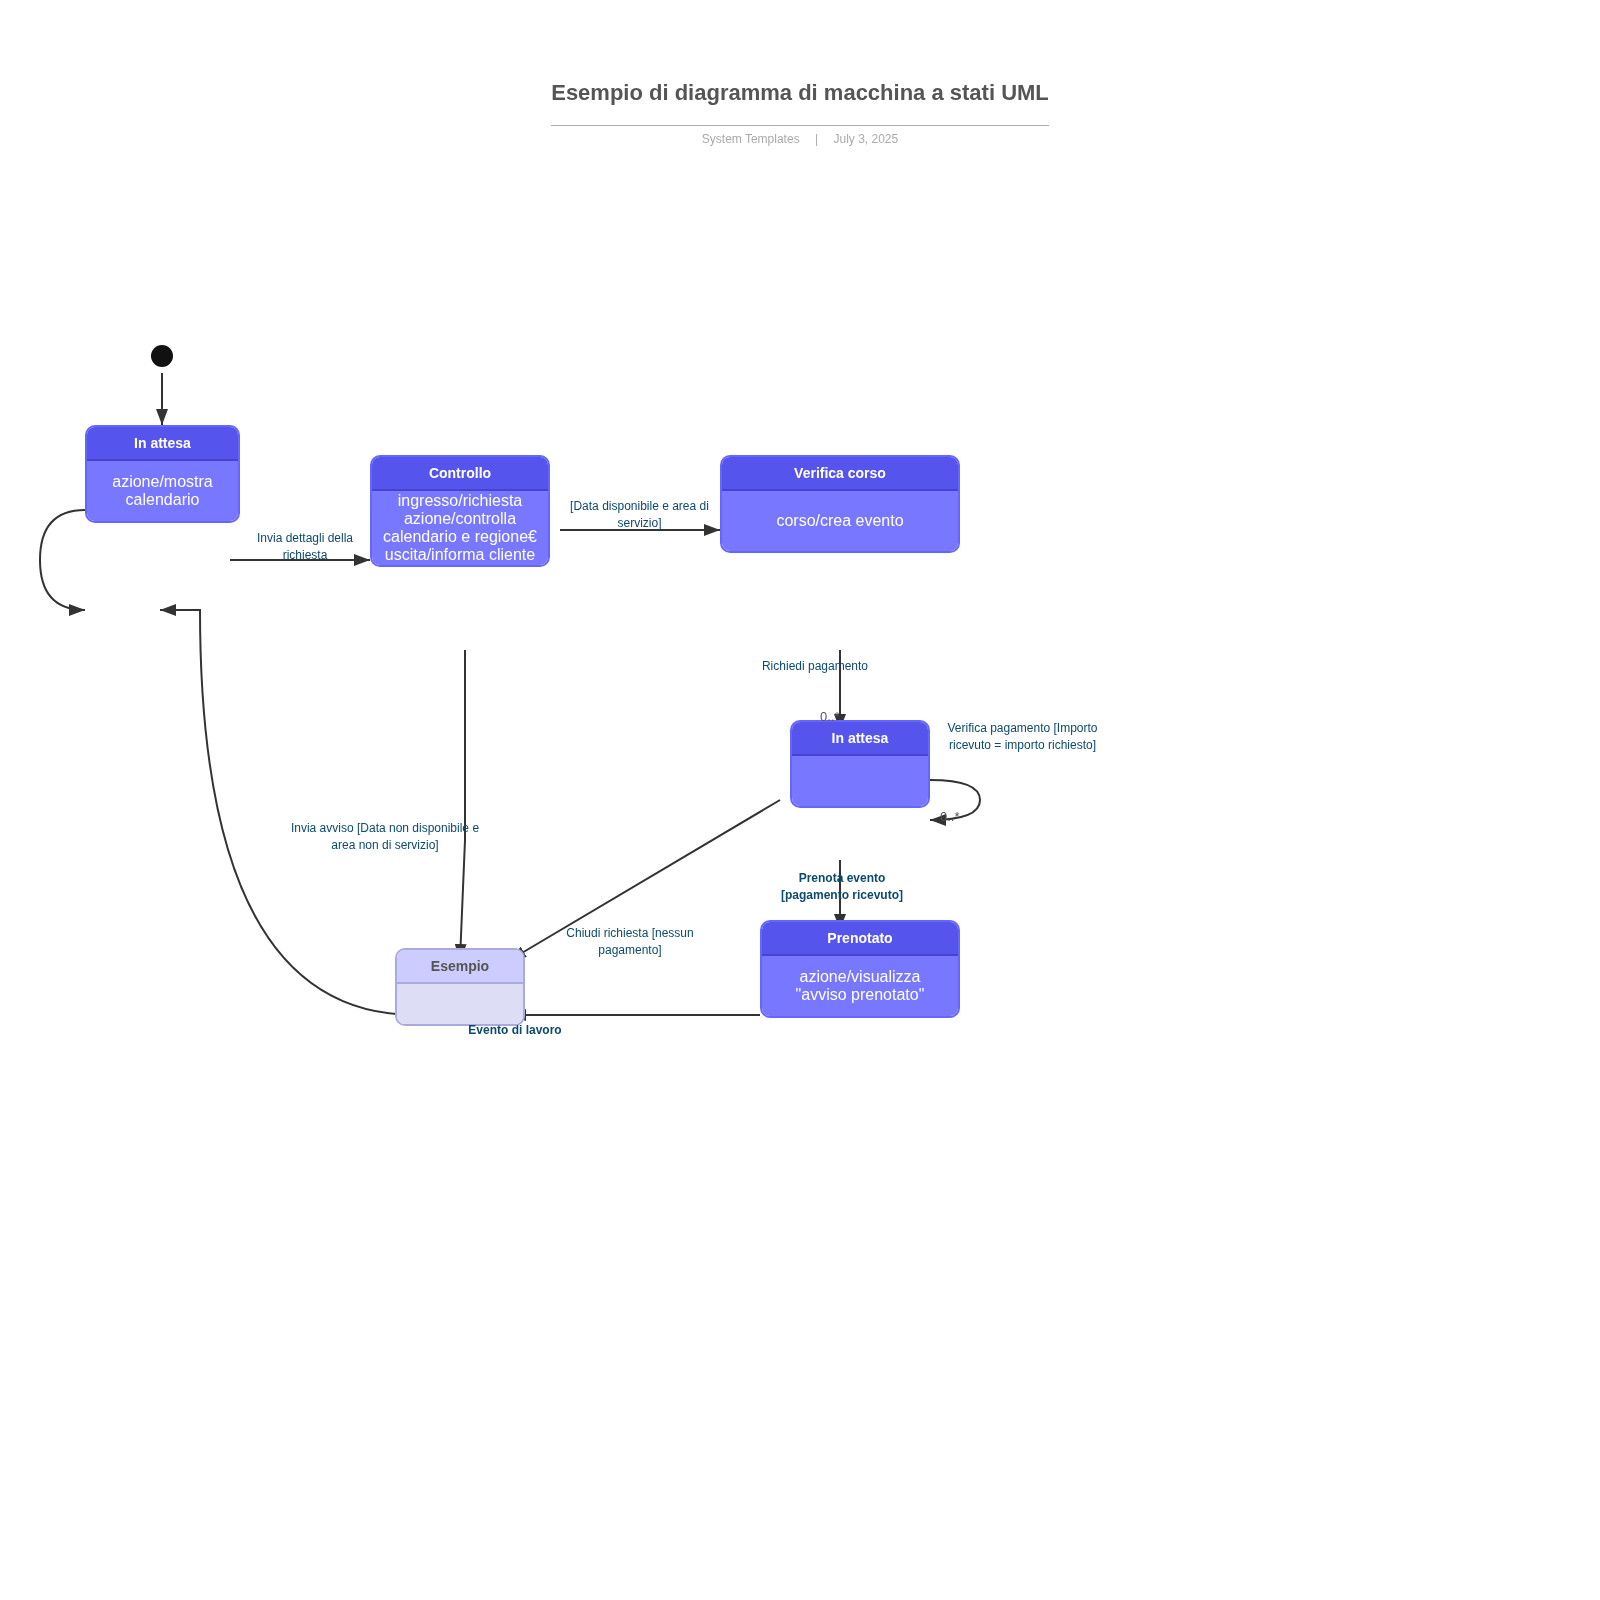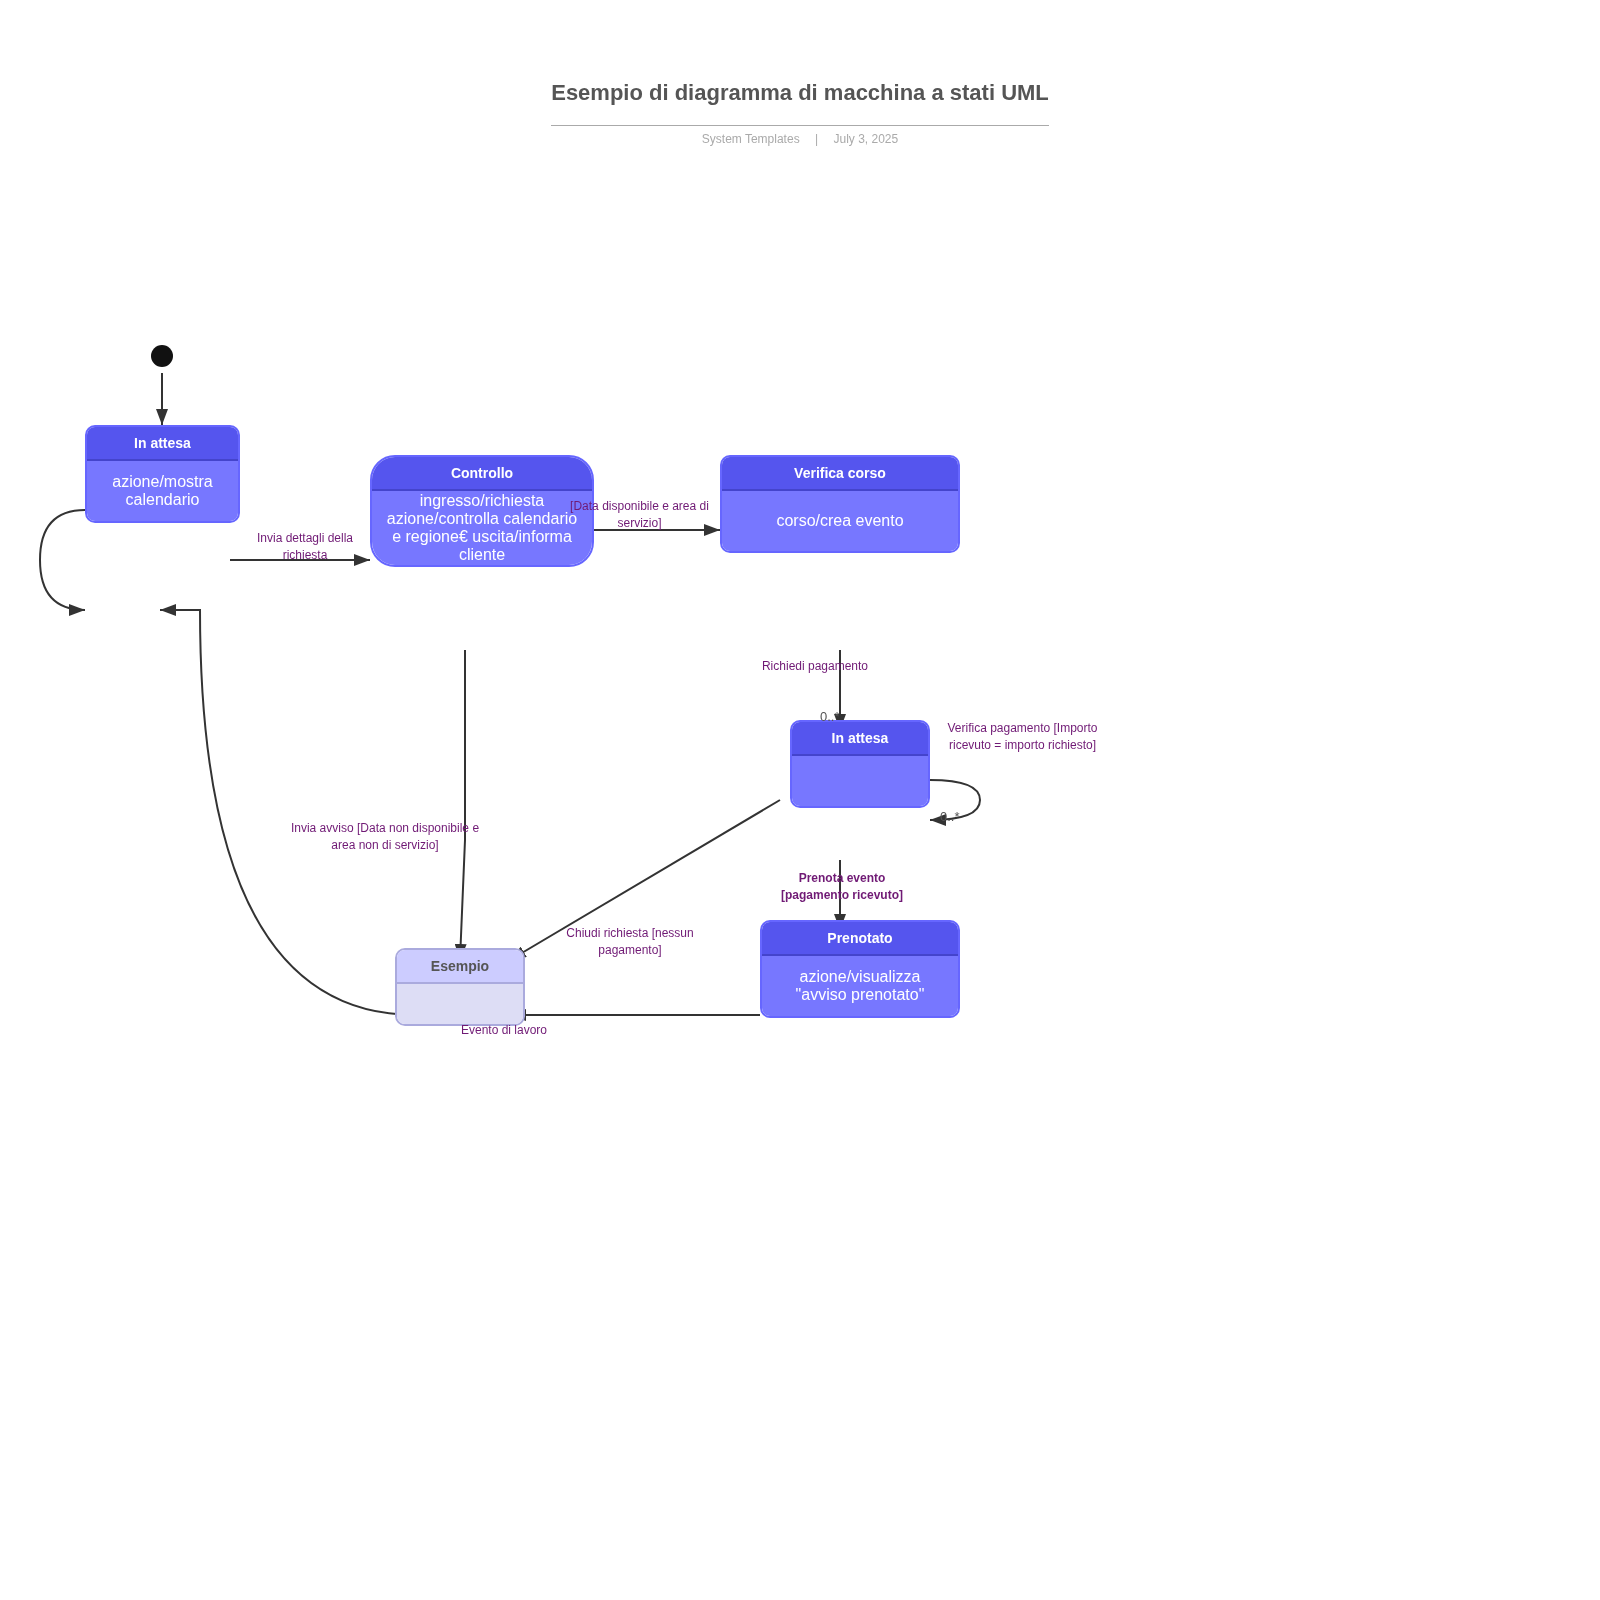--- a/index.html
+++ b/index.html
@@ -95,21 +95,21 @@
       color: #555;
       text-align: center;
       font-size: 13px;
       padding: 14px 10px;
       min-height: 40px;
     }
     
     .arrow-label {
       position: absolute;
       font-size: 12px;
-      color: #701a75;
+      color: #0c4a6e;
       text-align: center;
       line-height: 1.4;
       pointer-events: none;
     }
     
     .initial-dot {
       position: absolute;
       width: 22px;
       height: 22px;
       background: #111;
@@ -171,21 +171,21 @@
       </defs>
     </svg>
 
     <div class="initial-dot" style="left:151px; top:205px;"></div>
 
     <div class="state-box" style="left:85px; top:285px; width:155px;">
       <div class="state-header">In attesa</div>
       <div class="state-body">azione/mostra calendario</div>
     </div>
 
-    <div class="state-box" style="left:370px; top:315px; width:224px;border-radius:25px;">
+    <div class="state-box" style="left:370px; top:315px; width:180px;">
       <div class="state-header">Controllo</div>
       <div class="state-body">ingresso/richiesta azione/controlla calendario e regione€ uscita/informa cliente</div>
     </div>
 
     <div class="state-box" style="left:720px; top:315px; width:240px;">
       <div class="state-header">Verifica corso</div>
       <div class="state-body">corso/crea evento</div>
     </div>
 
     <div class="state-box" style="left:790px; top:580px; width:140px;">
@@ -224,21 +224,21 @@
     </div>
 
     <div class="arrow-label" style="left:550px; top:785px; width:160px;">
       <span>Chiudi richiesta [nessun pagamento]</span>
     </div>
 
     <div class="arrow-label" style="left:290px; top:680px; width:190px;">
       <span>Invia avviso [Data non disponibile e area non di servizio]</span>
     </div>
 
-    <div class="arrow-label" style="left:439px; top:882px; width:130px;">
+    <div class="arrow-label" style="left:450px; top:882px; width:130px;font-weight:bold;">
       <span>Evento di lavoro</span>
     </div>
 
     <div class="arrow-label" style="left:820px; top:568px; font-size:13px; color:#555;">0..*</div>
     <div class="arrow-label" style="left:940px; top:668px; font-size:13px; color:#555;">0..*</div>
 
   </div>
 </div>
 
 </body></html>

